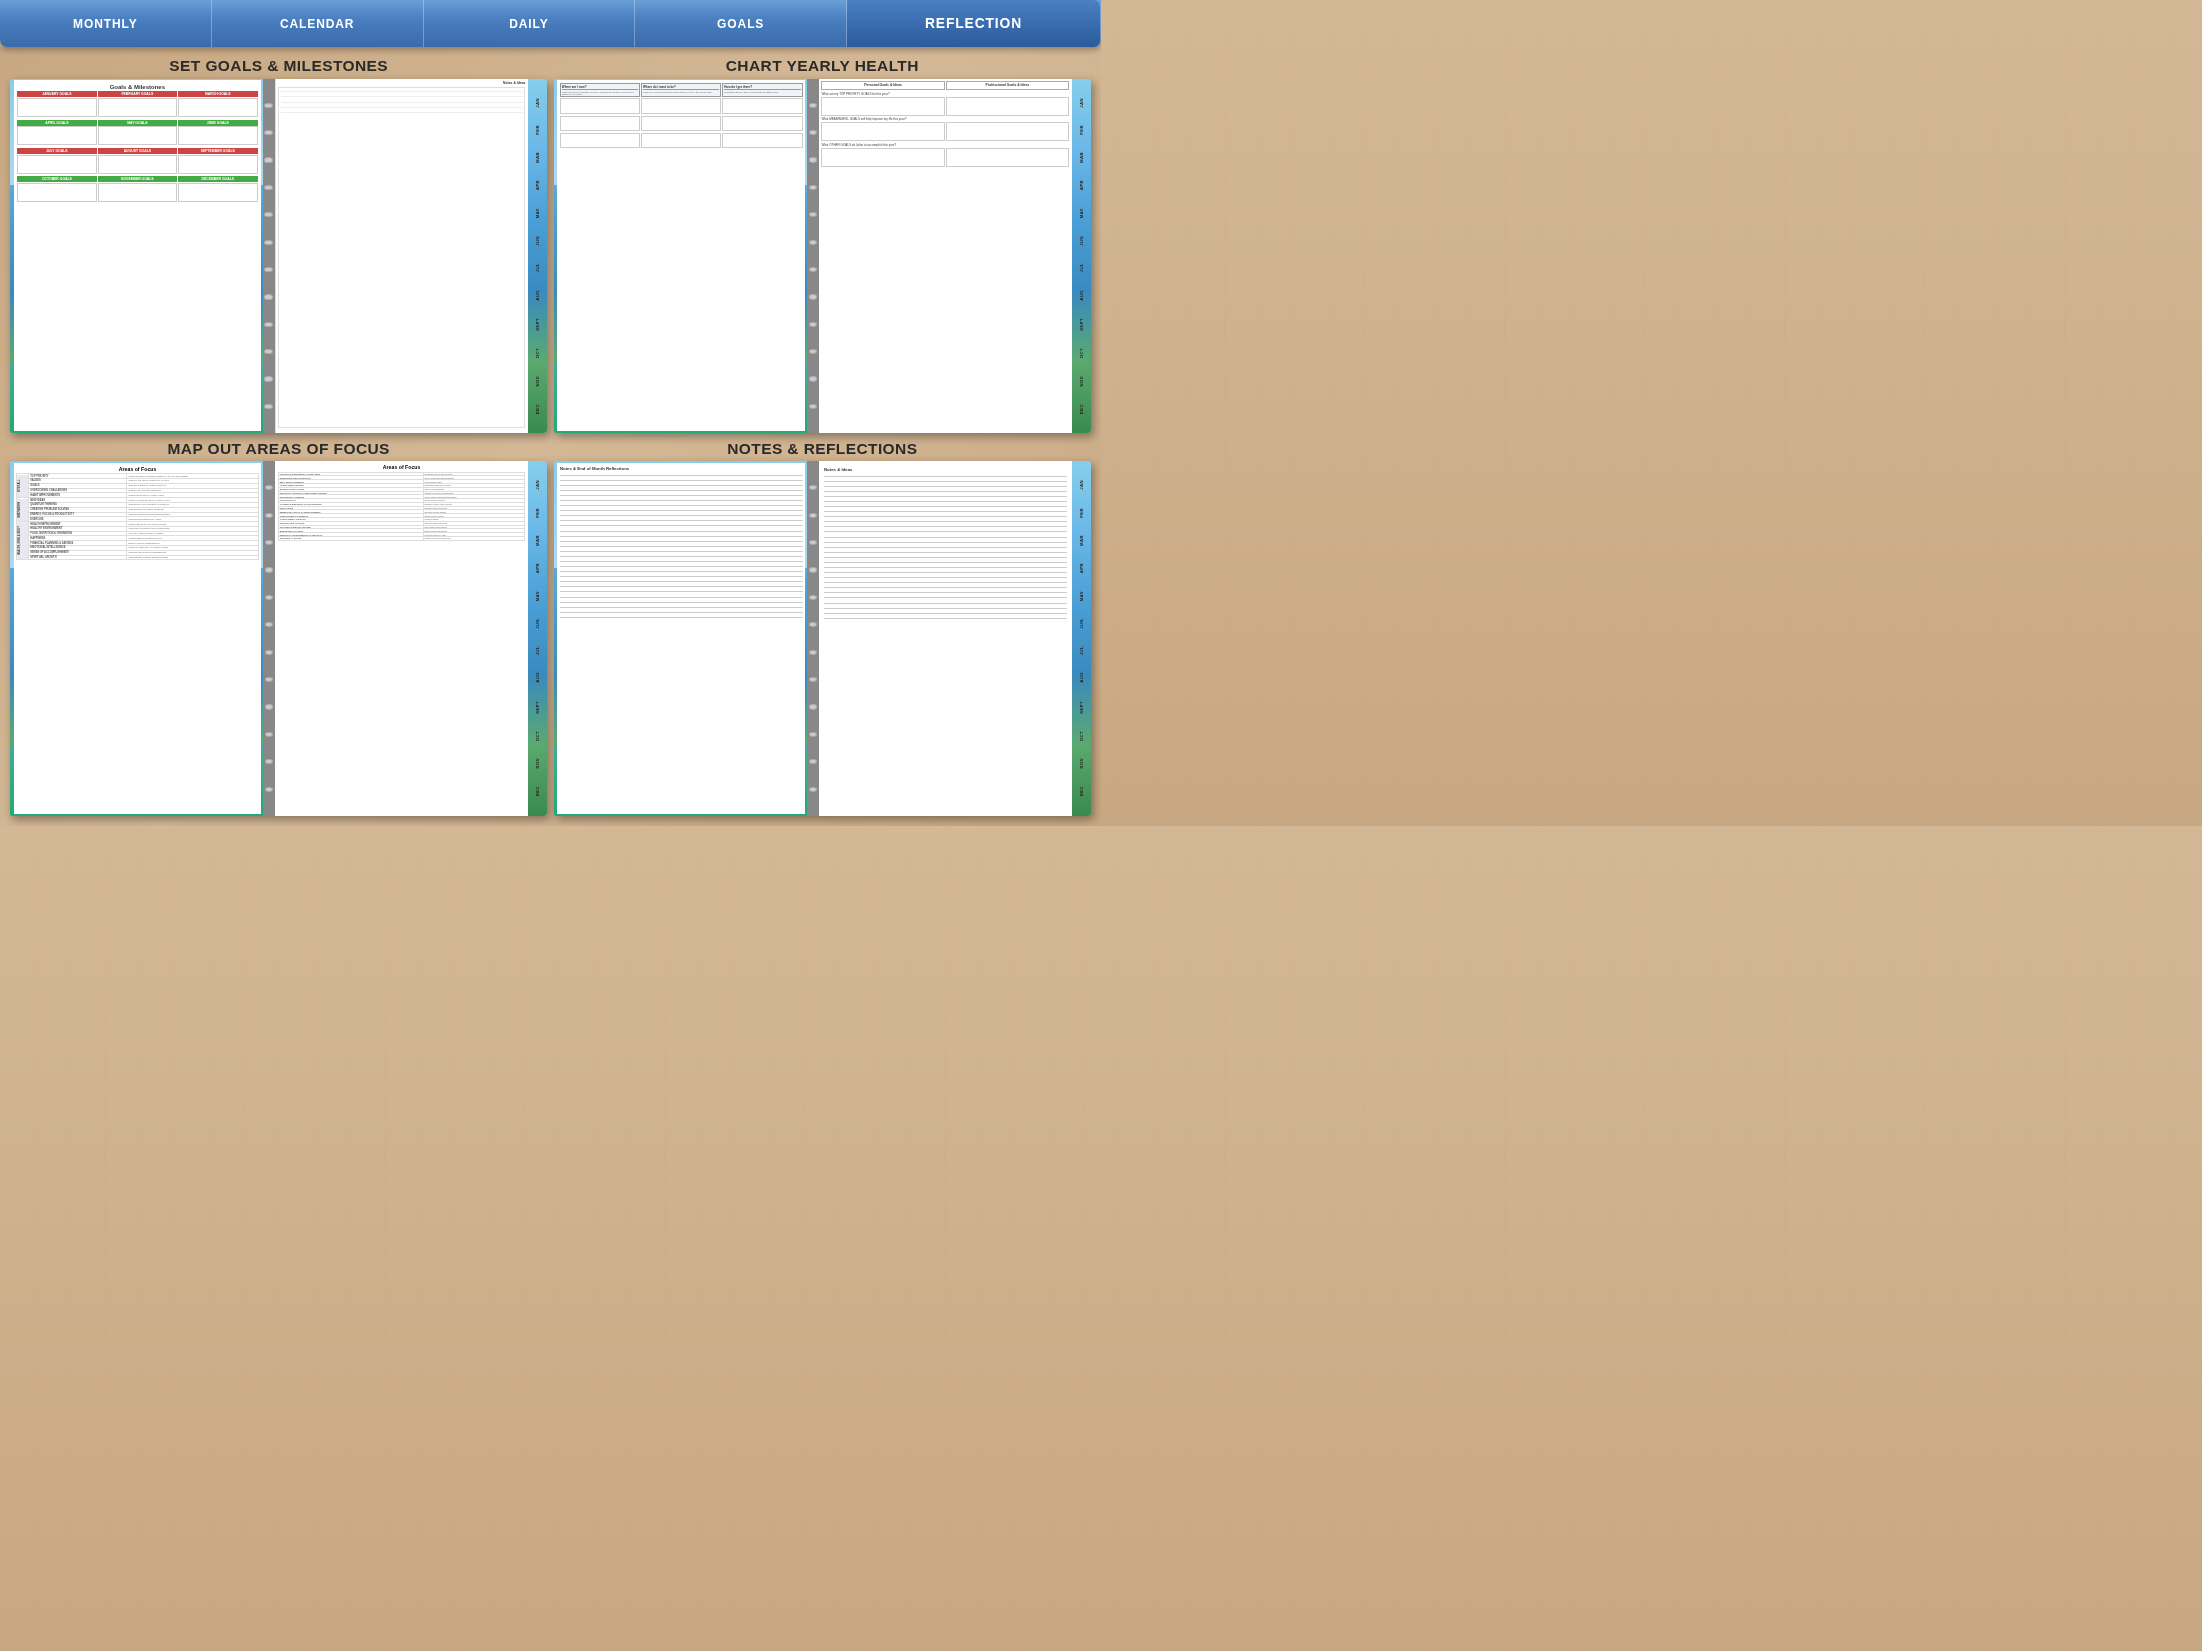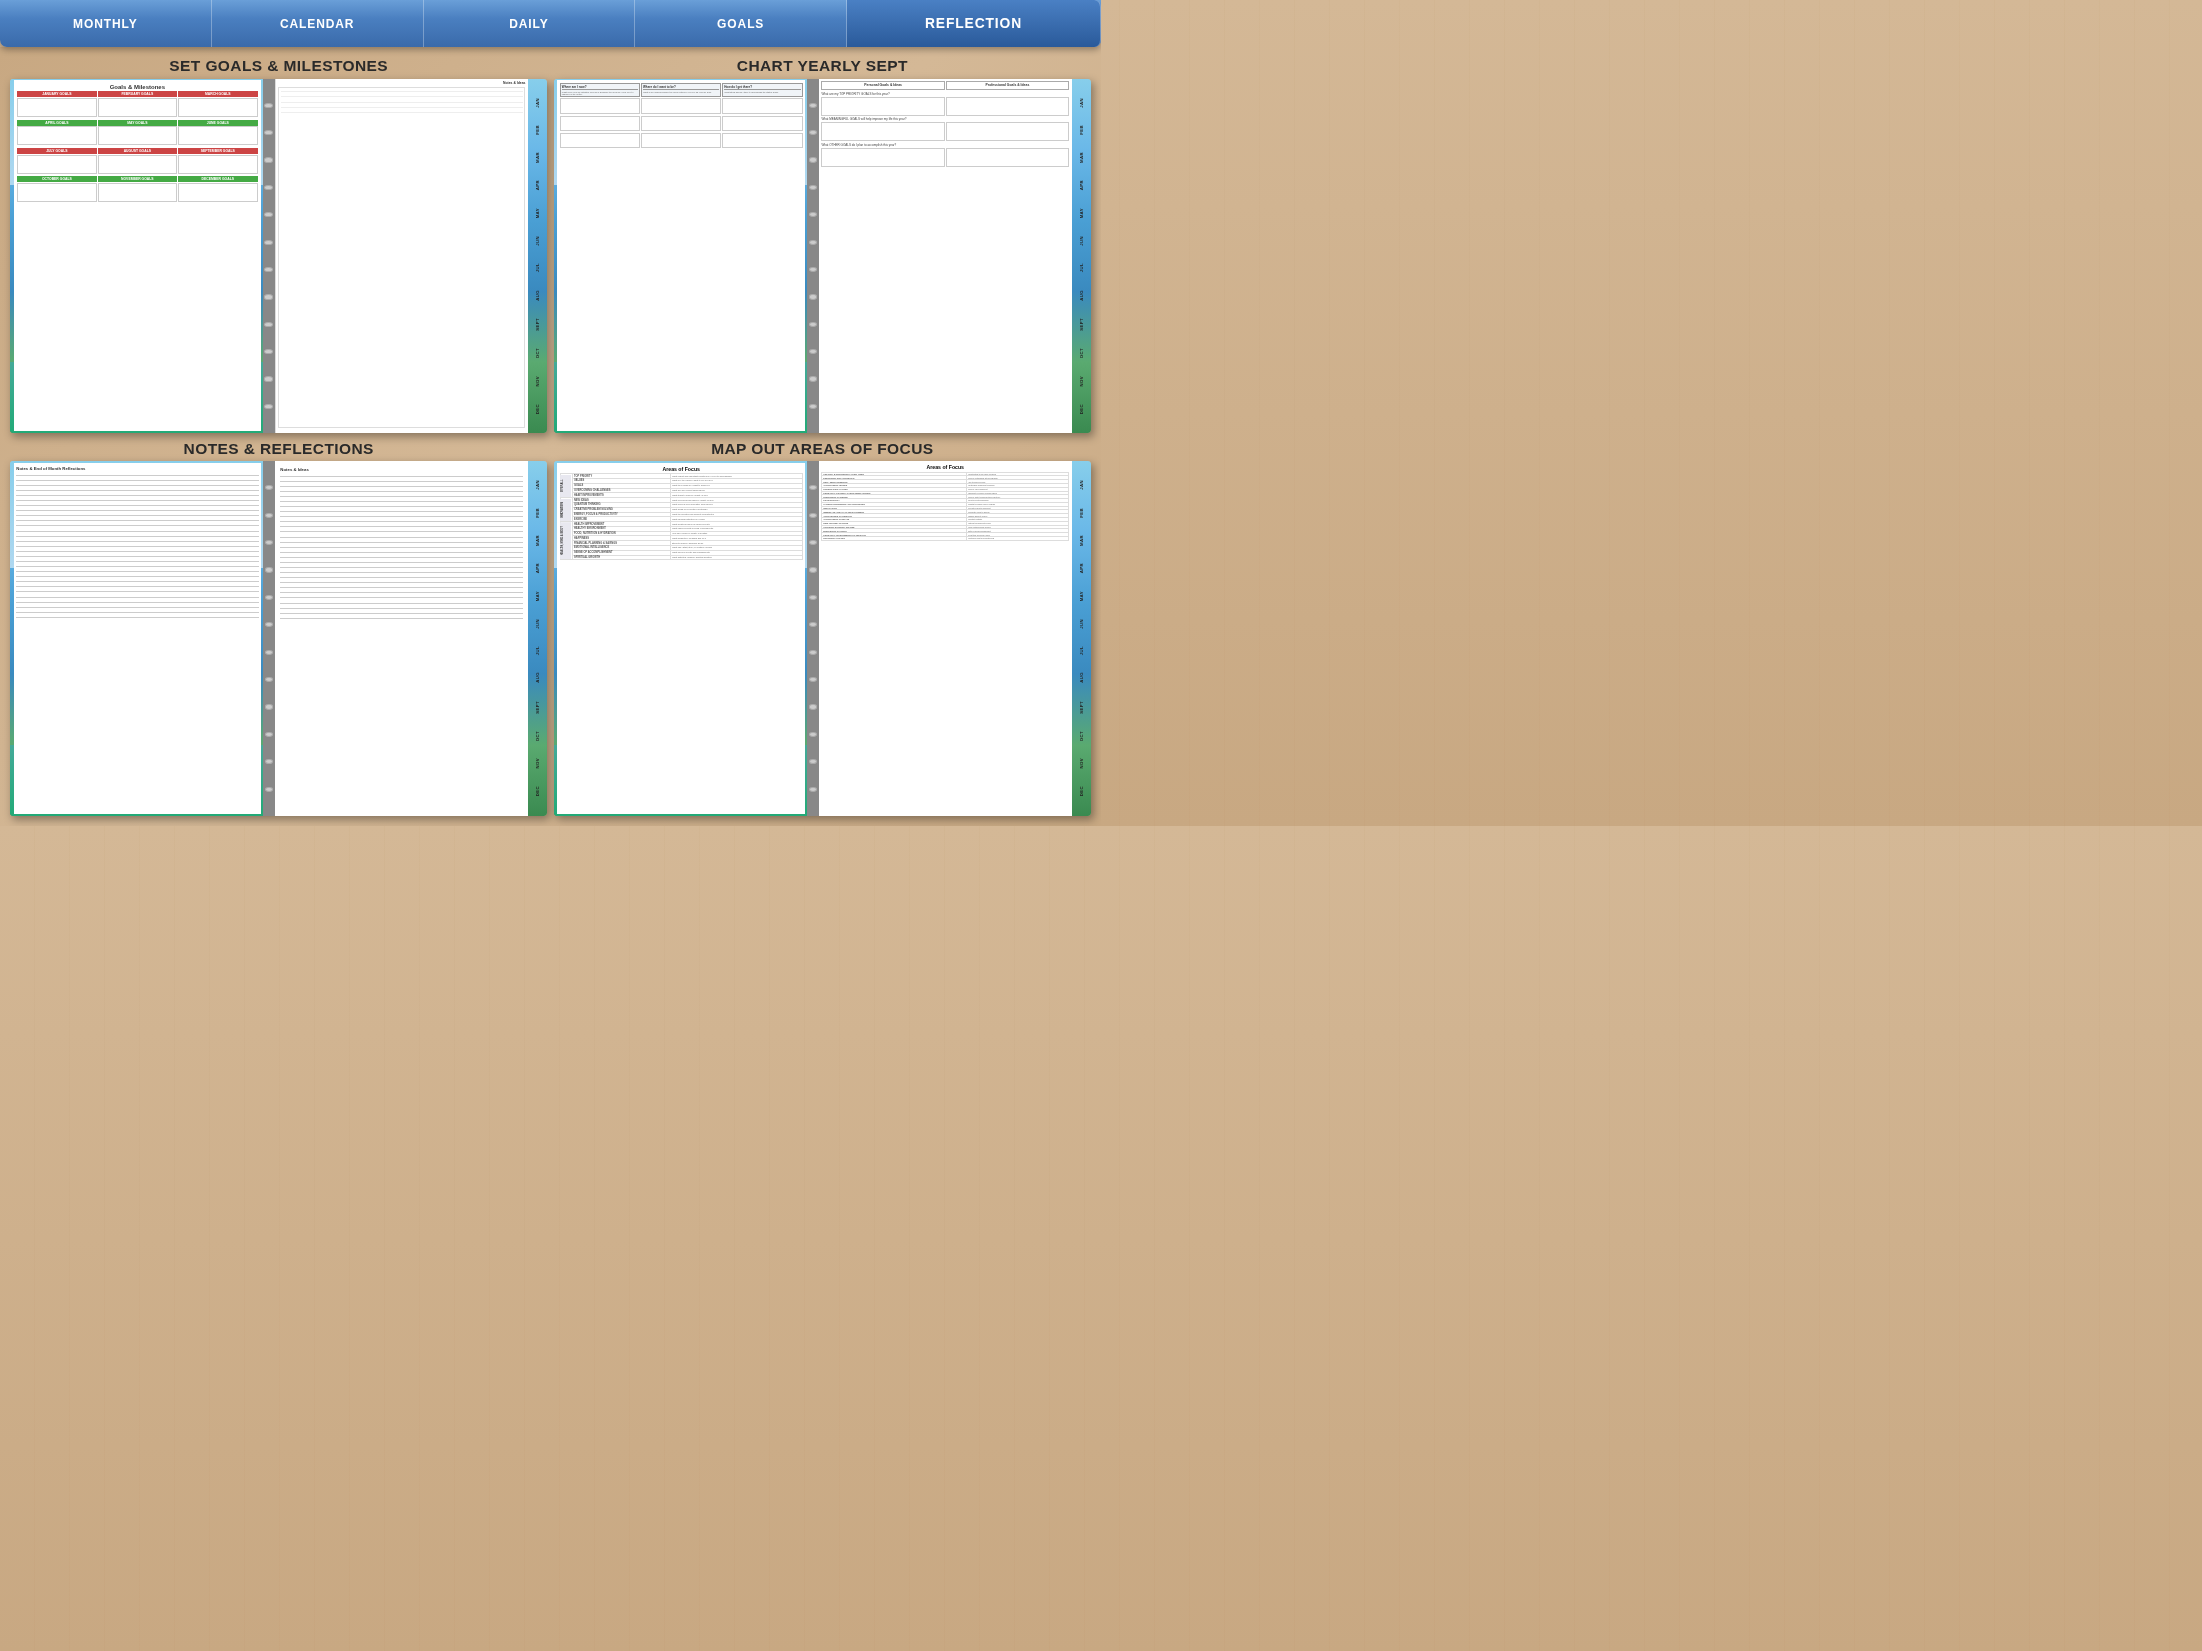--- a/index.html
+++ b/index.html
@@ -472,21 +472,21 @@
         <div class="month-label">AUG</div>
         <div class="month-label">SEPT</div>
         <div class="month-label">OCT</div>
         <div class="month-label">NOV</div>
         <div class="month-label">DEC</div>
       </div>
     </div>
   </div>
 
   <div class="quadrant">
-    <div class="quadrant-title">CHART YEARLY SEPT</div>
+    <div class="quadrant-title">CHART YEARLY HEALTH</div>
     <div class="planner-book">
       <div class="planner-left">
         <div class="planner-bg-sky"></div>
         <div class="planner-bg-nature"></div>
         <div class="planner-left-inner">
           <div class="chart-page">
 
             <div class="chart-questions">
               <div class="chart-q">
                 <div class="chart-q-title">Where am I now?</div>
@@ -575,317 +575,317 @@
         <div class="month-label">AUG</div>
         <div class="month-label">SEPT</div>
         <div class="month-label">OCT</div>
         <div class="month-label">NOV</div>
         <div class="month-label">DEC</div>
       </div>
     </div>
   </div>
 
   <div class="quadrant">
-    <div class="quadrant-title">NOTES &amp; REFLECTIONS</div>
+    <div class="quadrant-title">MAP OUT AREAS OF FOCUS</div>
     <div class="planner-book">
       <div class="planner-left">
         <div class="planner-bg-sky"></div>
         <div class="planner-bg-nature"></div>
         <div class="planner-left-inner">
-          <div class="notes-page">
-            <div class="notes-page-title">Notes &amp; End of Month Reflections</div>
-            <div class="notes-lines">
-              <div class="note-line"></div>
-              <div class="note-line"></div>
-              <div class="note-line"></div>
-              <div class="note-line"></div>
-              <div class="note-line"></div>
-              <div class="note-line"></div>
-              <div class="note-line"></div>
-              <div class="note-line"></div>
-              <div class="note-line"></div>
-              <div class="note-line"></div>
-              <div class="note-line"></div>
-              <div class="note-line"></div>
-              <div class="note-line"></div>
-              <div class="note-line"></div>
-              <div class="note-line"></div>
-              <div class="note-line"></div>
-              <div class="note-line"></div>
-              <div class="note-line"></div>
-              <div class="note-line"></div>
-              <div class="note-line"></div>
-              <div class="note-line"></div>
-              <div class="note-line"></div>
-              <div class="note-line"></div>
-              <div class="note-line"></div>
-              <div class="note-line"></div>
-              <div class="note-line"></div>
-              <div class="note-line"></div>
-              <div class="note-line"></div>
-              <div class="note-line"></div>
-            </div>
+          <div class="aof-page">
+            <div class="aof-title">Areas of Focus</div>
+            <table class="aof-table">
+              <tbody>
+                <tr>
+                  <td rowspan="5" class="aof-section-label">OVERALL</td>
+                  <td class="aof-category">TOP PRIORITY</td>
+                  <td style="font-size:2.2px;color:#666;">What urgent and important priorities do I need to accomplish?</td>
+                </tr>
+                <tr>
+                  <td class="aof-category">VALUES</td>
+                  <td style="font-size:2.2px;color:#666;">What key top values I want to live my life?</td>
+                </tr>
+                <tr>
+                  <td class="aof-category">GOALS</td>
+                  <td style="font-size:2.2px;color:#666;">What top 5 goals do I want to achieve?</td>
+                </tr>
+                <tr>
+                  <td class="aof-category">OVERCOMING CHALLENGES</td>
+                  <td style="font-size:2.2px;color:#666;">What are any current challenges?</td>
+                </tr>
+                <tr>
+                  <td class="aof-category">HABIT IMPROVEMENTS</td>
+                  <td style="font-size:2.2px;color:#666;">What items to improve quality of life?</td>
+                </tr>
+                <tr>
+                  <td rowspan="5" class="aof-section-label">INNOVATION</td>
+                  <td class="aof-category">NEW IDEAS</td>
+                  <td style="font-size:2.2px;color:#666;">What new ideas will improve quality of life?</td>
+                </tr>
+                <tr>
+                  <td class="aof-category">QUANTUM THINKING</td>
+                  <td style="font-size:2.2px;color:#666;">What would a new innovative process be?</td>
+                </tr>
+                <tr>
+                  <td class="aof-category">CREATIVE PROBLEM SOLVING</td>
+                  <td style="font-size:2.2px;color:#666;">What areas need creative solutions?</td>
+                </tr>
+                <tr>
+                  <td class="aof-category">ENERGY, FOCUS &amp; PRODUCTIVITY</td>
+                  <td style="font-size:2.2px;color:#666;">What top priorities will support productivity?</td>
+                </tr>
+                <tr>
+                  <td class="aof-category">EXERCISE</td>
+                  <td style="font-size:2.2px;color:#666;">What physical activities do I plan?</td>
+                </tr>
+                <tr>
+                  <td rowspan="8" class="aof-section-label">HEALTH, MIND &amp; BODY</td>
+                  <td class="aof-category">HEALTH IMPROVEMENT</td>
+                  <td style="font-size:2.2px;color:#666;">What health areas need improvement?</td>
+                </tr>
+                <tr>
+                  <td class="aof-category">HEALTHY ENVIRONMENT</td>
+                  <td style="font-size:2.2px;color:#666;">What improvements in living environment?</td>
+                </tr>
+                <tr>
+                  <td class="aof-category">FOOD, NUTRITION &amp; HYDRATION</td>
+                  <td style="font-size:2.2px;color:#666;">How can I improve quality of health?</td>
+                </tr>
+                <tr>
+                  <td class="aof-category">HAPPINESS</td>
+                  <td style="font-size:2.2px;color:#666;">What brings true meaning and joy?</td>
+                </tr>
+                <tr>
+                  <td class="aof-category">FINANCIAL PLANNING &amp; SAVINGS</td>
+                  <td style="font-size:2.2px;color:#666;">Steps to improve financial area?</td>
+                </tr>
+                <tr>
+                  <td class="aof-category">EMOTIONAL INTELLIGENCE</td>
+                  <td style="font-size:2.2px;color:#666;">What can I start, stop, or continue doing?</td>
+                </tr>
+                <tr>
+                  <td class="aof-category">SENSE OF ACCOMPLISHMENT</td>
+                  <td style="font-size:2.2px;color:#666;">What will help create accomplishment?</td>
+                </tr>
+                <tr>
+                  <td class="aof-category">SPIRITUAL GROWTH</td>
+                  <td style="font-size:2.2px;color:#666;">What activities enhance spiritual growth?</td>
+                </tr>
+              </tbody>
+            </table>
           </div>
         </div>
       </div>
       <div class="spiral-binding">
         <div class="spiral-ring"></div>
         <div class="spiral-ring"></div>
         <div class="spiral-ring"></div>
         <div class="spiral-ring"></div>
         <div class="spiral-ring"></div>
         <div class="spiral-ring"></div>
         <div class="spiral-ring"></div>
         <div class="spiral-ring"></div>
         <div class="spiral-ring"></div>
         <div class="spiral-ring"></div>
         <div class="spiral-ring"></div>
         <div class="spiral-ring"></div>
       </div>
 
       <div class="planner-left" style="background:#fff;">
         <div style="padding:2.6px;height:100%;overflow:hidden;">
-          <div class="notes-page">
-            <div class="notes-page-title">Notes &amp; Ideas</div>
-            <div class="notes-lines">
-              <div class="note-line"></div>
-              <div class="note-line"></div>
-              <div class="note-line"></div>
-              <div class="note-line"></div>
-              <div class="note-line"></div>
-              <div class="note-line"></div>
-              <div class="note-line"></div>
-              <div class="note-line"></div>
-              <div class="note-line"></div>
-              <div class="note-line"></div>
-              <div class="note-line"></div>
-              <div class="note-line"></div>
-              <div class="note-line"></div>
-              <div class="note-line"></div>
-              <div class="note-line"></div>
-              <div class="note-line"></div>
-              <div class="note-line"></div>
-              <div class="note-line"></div>
-              <div class="note-line"></div>
-              <div class="note-line"></div>
-              <div class="note-line"></div>
-              <div class="note-line"></div>
-              <div class="note-line"></div>
-              <div class="note-line"></div>
-              <div class="note-line"></div>
-              <div class="note-line"></div>
-              <div class="note-line"></div>
-              <div class="note-line"></div>
-              <div class="note-line"></div>
-            </div>
-          </div>
+          <div class="aof-title">Areas of Focus</div>
+          <table class="aof-table" style="font-size:2.2px;">
+            <tbody>
+              <tr>
+                <td class="aof-category" style="font-size:2.2px;">HELPING &amp; NURTURING LOVED ONES</td>
+                <td style="font-size:1.7px;color:#666;">Opportunities to help family members</td>
+              </tr>
+              <tr>
+                <td class="aof-category" style="font-size:2.2px;">DEEPENING RELATIONSHIPS</td>
+                <td style="font-size:1.7px;color:#666;">Improve relationships with friends/family</td>
+              </tr>
+              <tr>
+                <td class="aof-category" style="font-size:2.2px;">SELF-IMPROVEMENTS</td>
+                <td style="font-size:1.7px;color:#666;">How to improve myself</td>
+              </tr>
+              <tr>
+                <td class="aof-category" style="font-size:2.2px;">OVERCOMING ISSUES</td>
+                <td style="font-size:1.7px;color:#666;">Relationship challenges to address</td>
+              </tr>
+              <tr>
+                <td class="aof-category" style="font-size:2.2px;">STRENGTHEN VALUES</td>
+                <td style="font-size:1.7px;color:#666;">Improve values alignment</td>
+              </tr>
+              <tr>
+                <td class="aof-category" style="font-size:2.2px;">PERSONAL GROWTH OVERCOMING ISSUES</td>
+                <td style="font-size:1.7px;color:#666;">Changes to overcome personal issues</td>
+              </tr>
+              <tr>
+                <td class="aof-category" style="font-size:2.2px;">NURTURING PATIENCE</td>
+                <td style="font-size:1.7px;color:#666;">Improve ability to address others effectively</td>
+              </tr>
+              <tr>
+                <td class="aof-category" style="font-size:2.2px;">PRODUCTIVITY</td>
+                <td style="font-size:1.7px;color:#666;">Ideas to boost performance</td>
+              </tr>
+              <tr>
+                <td class="aof-category" style="font-size:2.2px;">CAREER &amp; BUSINESS OPPORTUNITIES</td>
+                <td style="font-size:1.7px;color:#666;">Insights to enhance career progress</td>
+              </tr>
+              <tr>
+                <td class="aof-category" style="font-size:2.2px;">INNOVATION</td>
+                <td style="font-size:1.7px;color:#666;">Innovative ideas to implement</td>
+              </tr>
+              <tr>
+                <td class="aof-category" style="font-size:2.2px;">IMMEDIATE AREAS OF IMPROVEMENT</td>
+                <td style="font-size:1.7px;color:#666;">Immediate needs to address</td>
+              </tr>
+              <tr>
+                <td class="aof-category" style="font-size:2.2px;">OPEN ISSUES TO REMOVE</td>
+                <td style="font-size:1.7px;color:#666;">Tangible issues to resolve</td>
+              </tr>
+              <tr>
+                <td class="aof-category" style="font-size:2.2px;">OVERCOMING THREATS</td>
+                <td style="font-size:1.7px;color:#666;">Threats to mitigate</td>
+              </tr>
+              <tr>
+                <td class="aof-category" style="font-size:2.2px;">NEW INCOME OPTIONS</td>
+                <td style="font-size:1.7px;color:#666;">Options to supplement income</td>
+              </tr>
+              <tr>
+                <td class="aof-category" style="font-size:2.2px;">GROWING EXISTING INCOME</td>
+                <td style="font-size:1.7px;color:#666;">Grow existing income sources</td>
+              </tr>
+              <tr>
+                <td class="aof-category" style="font-size:2.2px;">BUDGETING SAVINGS</td>
+                <td style="font-size:1.7px;color:#666;">Better expenses management</td>
+              </tr>
+              <tr>
+                <td class="aof-category" style="font-size:2.2px;">PERSONAL INVESTMENTS TO IMPROVE</td>
+                <td style="font-size:1.7px;color:#666;">Invest time and money wisely</td>
+              </tr>
+              <tr>
+                <td class="aof-category" style="font-size:2.2px;">SUCCESS FACTORS</td>
+                <td style="font-size:1.7px;color:#666;">Factors for long-term effectiveness</td>
+              </tr>
+            </tbody>
+          </table>
         </div>
       </div>
       <div class="planner-right">
         <div class="month-label">JAN</div>
         <div class="month-label">FEB</div>
         <div class="month-label">MAR</div>
         <div class="month-label">APR</div>
         <div class="month-label">MAY</div>
         <div class="month-label">JUN</div>
         <div class="month-label">JUL</div>
         <div class="month-label">AUG</div>
         <div class="month-label">SEPT</div>
         <div class="month-label">OCT</div>
         <div class="month-label">NOV</div>
         <div class="month-label">DEC</div>
       </div>
     </div>
   </div>
 
   <div class="quadrant">
-    <div class="quadrant-title">MAP OUT AREAS OF FOCUS</div>
+    <div class="quadrant-title">NOTES &amp; REFLECTIONS</div>
     <div class="planner-book">
       <div class="planner-left">
         <div class="planner-bg-sky"></div>
         <div class="planner-bg-nature"></div>
         <div class="planner-left-inner">
-          <div class="aof-page">
-            <div class="aof-title">Areas of Focus</div>
-            <table class="aof-table">
-              <tbody>
-                <tr>
-                  <td rowspan="5" class="aof-section-label">OVERALL</td>
-                  <td class="aof-category">TOP PRIORITY</td>
-                  <td style="font-size:2.2px;color:#666;">What urgent and important priorities do I need to accomplish?</td>
-                </tr>
-                <tr>
-                  <td class="aof-category">VALUES</td>
-                  <td style="font-size:2.2px;color:#666;">What key top values I want to live my life?</td>
-                </tr>
-                <tr>
-                  <td class="aof-category">GOALS</td>
-                  <td style="font-size:2.2px;color:#666;">What top 5 goals do I want to achieve?</td>
-                </tr>
-                <tr>
-                  <td class="aof-category">OVERCOMING CHALLENGES</td>
-                  <td style="font-size:2.2px;color:#666;">What are any current challenges?</td>
-                </tr>
-                <tr>
-                  <td class="aof-category">HABIT IMPROVEMENTS</td>
-                  <td style="font-size:2.2px;color:#666;">What items to improve quality of life?</td>
-                </tr>
-                <tr>
-                  <td rowspan="5" class="aof-section-label">INNOVATION</td>
-                  <td class="aof-category">NEW IDEAS</td>
-                  <td style="font-size:2.2px;color:#666;">What new ideas will improve quality of life?</td>
-                </tr>
-                <tr>
-                  <td class="aof-category">QUANTUM THINKING</td>
-                  <td style="font-size:2.2px;color:#666;">What would a new innovative process be?</td>
-                </tr>
-                <tr>
-                  <td class="aof-category">CREATIVE PROBLEM SOLVING</td>
-                  <td style="font-size:2.2px;color:#666;">What areas need creative solutions?</td>
-                </tr>
-                <tr>
-                  <td class="aof-category">ENERGY, FOCUS &amp; PRODUCTIVITY</td>
-                  <td style="font-size:2.2px;color:#666;">What top priorities will support productivity?</td>
-                </tr>
-                <tr>
-                  <td class="aof-category">EXERCISE</td>
-                  <td style="font-size:2.2px;color:#666;">What physical activities do I plan?</td>
-                </tr>
-                <tr>
-                  <td rowspan="8" class="aof-section-label">HEALTH, MIND &amp; BODY</td>
-                  <td class="aof-category">HEALTH IMPROVEMENT</td>
-                  <td style="font-size:2.2px;color:#666;">What health areas need improvement?</td>
-                </tr>
-                <tr>
-                  <td class="aof-category">HEALTHY ENVIRONMENT</td>
-                  <td style="font-size:2.2px;color:#666;">What improvements in living environment?</td>
-                </tr>
-                <tr>
-                  <td class="aof-category">FOOD, NUTRITION &amp; HYDRATION</td>
-                  <td style="font-size:2.2px;color:#666;">How can I improve quality of health?</td>
-                </tr>
-                <tr>
-                  <td class="aof-category">HAPPINESS</td>
-                  <td style="font-size:2.2px;color:#666;">What brings true meaning and joy?</td>
-                </tr>
-                <tr>
-                  <td class="aof-category">FINANCIAL PLANNING &amp; SAVINGS</td>
-                  <td style="font-size:2.2px;color:#666;">Steps to improve financial area?</td>
-                </tr>
-                <tr>
-                  <td class="aof-category">EMOTIONAL INTELLIGENCE</td>
-                  <td style="font-size:2.2px;color:#666;">What can I start, stop, or continue doing?</td>
-                </tr>
-                <tr>
-                  <td class="aof-category">SENSE OF ACCOMPLISHMENT</td>
-                  <td style="font-size:2.2px;color:#666;">What will help create accomplishment?</td>
-                </tr>
-                <tr>
-                  <td class="aof-category">SPIRITUAL GROWTH</td>
-                  <td style="font-size:2.2px;color:#666;">What activities enhance spiritual growth?</td>
-                </tr>
-              </tbody>
-            </table>
+          <div class="notes-page">
+            <div class="notes-page-title">Notes &amp; End of Month Reflections</div>
+            <div class="notes-lines">
+              <div class="note-line"></div>
+              <div class="note-line"></div>
+              <div class="note-line"></div>
+              <div class="note-line"></div>
+              <div class="note-line"></div>
+              <div class="note-line"></div>
+              <div class="note-line"></div>
+              <div class="note-line"></div>
+              <div class="note-line"></div>
+              <div class="note-line"></div>
+              <div class="note-line"></div>
+              <div class="note-line"></div>
+              <div class="note-line"></div>
+              <div class="note-line"></div>
+              <div class="note-line"></div>
+              <div class="note-line"></div>
+              <div class="note-line"></div>
+              <div class="note-line"></div>
+              <div class="note-line"></div>
+              <div class="note-line"></div>
+              <div class="note-line"></div>
+              <div class="note-line"></div>
+              <div class="note-line"></div>
+              <div class="note-line"></div>
+              <div class="note-line"></div>
+              <div class="note-line"></div>
+              <div class="note-line"></div>
+              <div class="note-line"></div>
+              <div class="note-line"></div>
+            </div>
           </div>
         </div>
       </div>
       <div class="spiral-binding">
         <div class="spiral-ring"></div>
         <div class="spiral-ring"></div>
         <div class="spiral-ring"></div>
         <div class="spiral-ring"></div>
         <div class="spiral-ring"></div>
         <div class="spiral-ring"></div>
         <div class="spiral-ring"></div>
         <div class="spiral-ring"></div>
         <div class="spiral-ring"></div>
         <div class="spiral-ring"></div>
         <div class="spiral-ring"></div>
         <div class="spiral-ring"></div>
       </div>
 
       <div class="planner-left" style="background:#fff;">
         <div style="padding:2.6px;height:100%;overflow:hidden;">
-          <div class="aof-title">Areas of Focus</div>
-          <table class="aof-table" style="font-size:2.2px;">
-            <tbody>
-              <tr>
-                <td class="aof-category" style="font-size:2.2px;">HELPING &amp; NURTURING LOVED ONES</td>
-                <td style="font-size:1.7px;color:#666;">Opportunities to help family members</td>
-              </tr>
-              <tr>
-                <td class="aof-category" style="font-size:2.2px;">DEEPENING RELATIONSHIPS</td>
-                <td style="font-size:1.7px;color:#666;">Improve relationships with friends/family</td>
-              </tr>
-              <tr>
-                <td class="aof-category" style="font-size:2.2px;">SELF-IMPROVEMENTS</td>
-                <td style="font-size:1.7px;color:#666;">How to improve myself</td>
-              </tr>
-              <tr>
-                <td class="aof-category" style="font-size:2.2px;">OVERCOMING ISSUES</td>
-                <td style="font-size:1.7px;color:#666;">Relationship challenges to address</td>
-              </tr>
-              <tr>
-                <td class="aof-category" style="font-size:2.2px;">STRENGTHEN VALUES</td>
-                <td style="font-size:1.7px;color:#666;">Improve values alignment</td>
-              </tr>
-              <tr>
-                <td class="aof-category" style="font-size:2.2px;">PERSONAL GROWTH OVERCOMING ISSUES</td>
-                <td style="font-size:1.7px;color:#666;">Changes to overcome personal issues</td>
-              </tr>
-              <tr>
-                <td class="aof-category" style="font-size:2.2px;">NURTURING PATIENCE</td>
-                <td style="font-size:1.7px;color:#666;">Improve ability to address others effectively</td>
-              </tr>
-              <tr>
-                <td class="aof-category" style="font-size:2.2px;">PRODUCTIVITY</td>
-                <td style="font-size:1.7px;color:#666;">Ideas to boost performance</td>
-              </tr>
-              <tr>
-                <td class="aof-category" style="font-size:2.2px;">CAREER &amp; BUSINESS OPPORTUNITIES</td>
-                <td style="font-size:1.7px;color:#666;">Insights to enhance career progress</td>
-              </tr>
-              <tr>
-                <td class="aof-category" style="font-size:2.2px;">INNOVATION</td>
-                <td style="font-size:1.7px;color:#666;">Innovative ideas to implement</td>
-              </tr>
-              <tr>
-                <td class="aof-category" style="font-size:2.2px;">IMMEDIATE AREAS OF IMPROVEMENT</td>
-                <td style="font-size:1.7px;color:#666;">Immediate needs to address</td>
-              </tr>
-              <tr>
-                <td class="aof-category" style="font-size:2.2px;">OPEN ISSUES TO REMOVE</td>
-                <td style="font-size:1.7px;color:#666;">Tangible issues to resolve</td>
-              </tr>
-              <tr>
-                <td class="aof-category" style="font-size:2.2px;">OVERCOMING THREATS</td>
-                <td style="font-size:1.7px;color:#666;">Threats to mitigate</td>
-              </tr>
-              <tr>
-                <td class="aof-category" style="font-size:2.2px;">NEW INCOME OPTIONS</td>
-                <td style="font-size:1.7px;color:#666;">Options to supplement income</td>
-              </tr>
-              <tr>
-                <td class="aof-category" style="font-size:2.2px;">GROWING EXISTING INCOME</td>
-                <td style="font-size:1.7px;color:#666;">Grow existing income sources</td>
-              </tr>
-              <tr>
-                <td class="aof-category" style="font-size:2.2px;">BUDGETING SAVINGS</td>
-                <td style="font-size:1.7px;color:#666;">Better expenses management</td>
-              </tr>
-              <tr>
-                <td class="aof-category" style="font-size:2.2px;">PERSONAL INVESTMENTS TO IMPROVE</td>
-                <td style="font-size:1.7px;color:#666;">Invest time and money wisely</td>
-              </tr>
-              <tr>
-                <td class="aof-category" style="font-size:2.2px;">SUCCESS FACTORS</td>
-                <td style="font-size:1.7px;color:#666;">Factors for long-term effectiveness</td>
-              </tr>
-            </tbody>
-          </table>
+          <div class="notes-page">
+            <div class="notes-page-title">Notes &amp; Ideas</div>
+            <div class="notes-lines">
+              <div class="note-line"></div>
+              <div class="note-line"></div>
+              <div class="note-line"></div>
+              <div class="note-line"></div>
+              <div class="note-line"></div>
+              <div class="note-line"></div>
+              <div class="note-line"></div>
+              <div class="note-line"></div>
+              <div class="note-line"></div>
+              <div class="note-line"></div>
+              <div class="note-line"></div>
+              <div class="note-line"></div>
+              <div class="note-line"></div>
+              <div class="note-line"></div>
+              <div class="note-line"></div>
+              <div class="note-line"></div>
+              <div class="note-line"></div>
+              <div class="note-line"></div>
+              <div class="note-line"></div>
+              <div class="note-line"></div>
+              <div class="note-line"></div>
+              <div class="note-line"></div>
+              <div class="note-line"></div>
+              <div class="note-line"></div>
+              <div class="note-line"></div>
+              <div class="note-line"></div>
+              <div class="note-line"></div>
+              <div class="note-line"></div>
+              <div class="note-line"></div>
+            </div>
+          </div>
         </div>
       </div>
       <div class="planner-right">
         <div class="month-label">JAN</div>
         <div class="month-label">FEB</div>
         <div class="month-label">MAR</div>
         <div class="month-label">APR</div>
         <div class="month-label">MAY</div>
         <div class="month-label">JUN</div>
         <div class="month-label">JUL</div>

